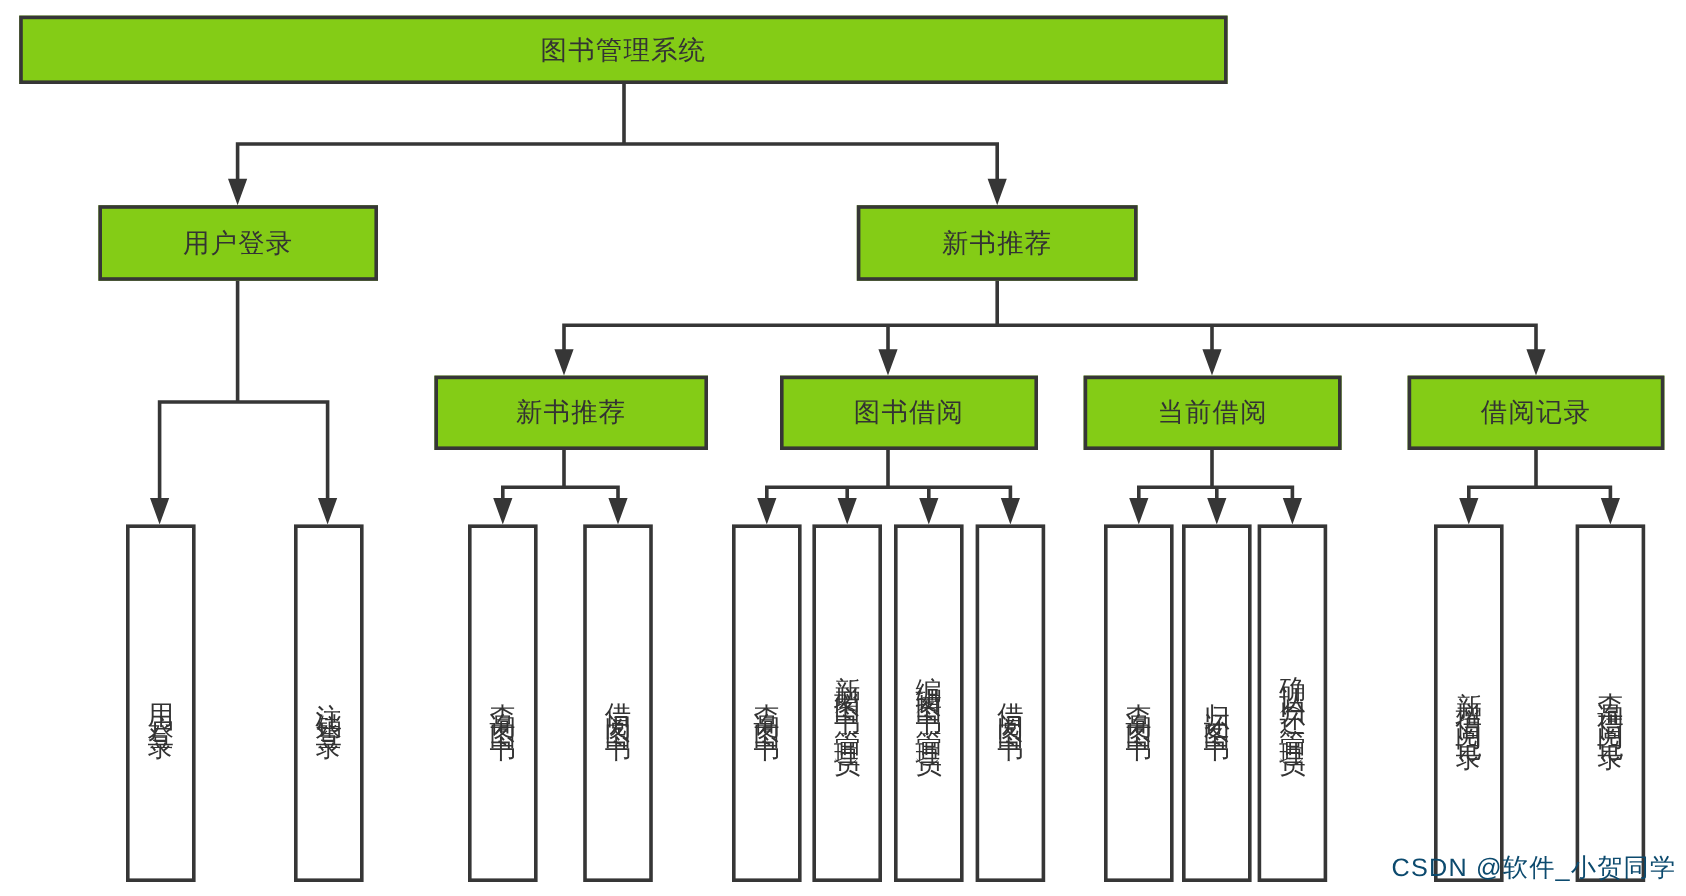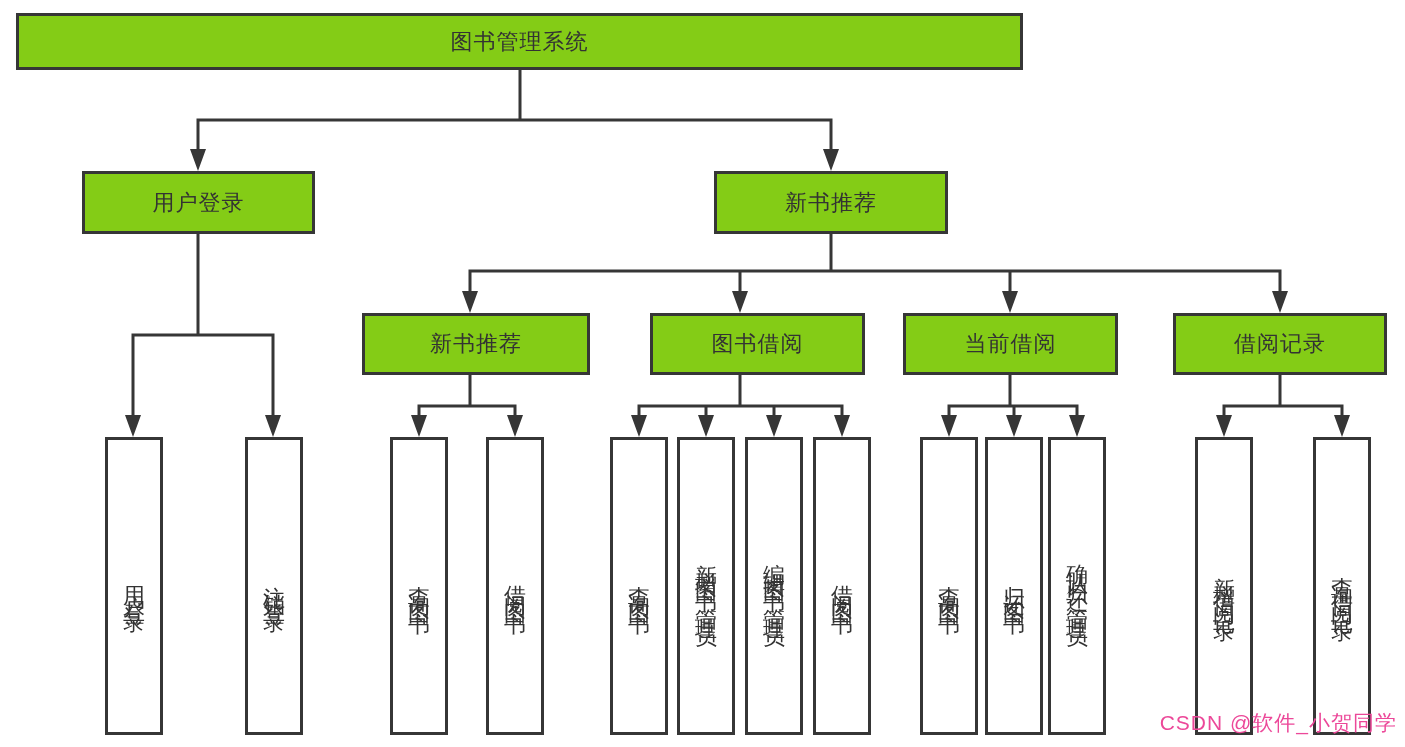--- a/index.html
+++ b/index.html
@@ -52,21 +52,21 @@
     line-height: 1;
     letter-spacing: 9px;
     color: #333333;
     white-space: nowrap;
   }
   #watermark {
     position: absolute;
     right: 8px;
     bottom: 10px;
     font-size: 21px;
-    color: #ec4899;
+    color: #0c4a6e;
     letter-spacing: 1px;
     z-index: 3;
     white-space: nowrap;
   }
 </style>
 </head>
 <body>
 
 <div id="canvas">
 

